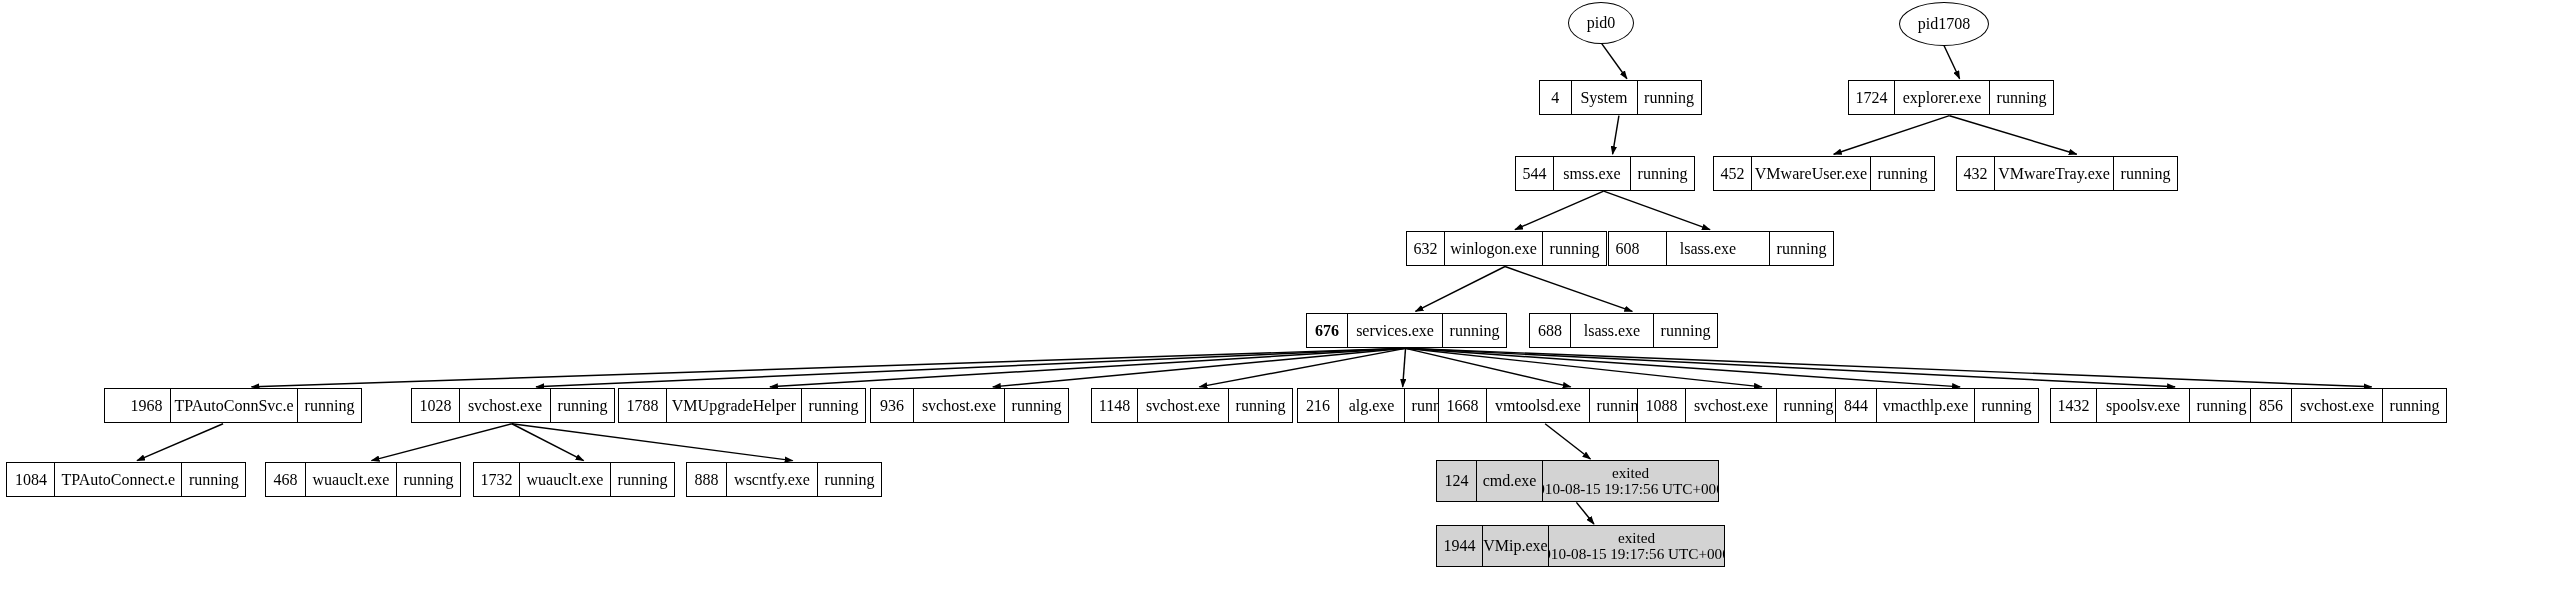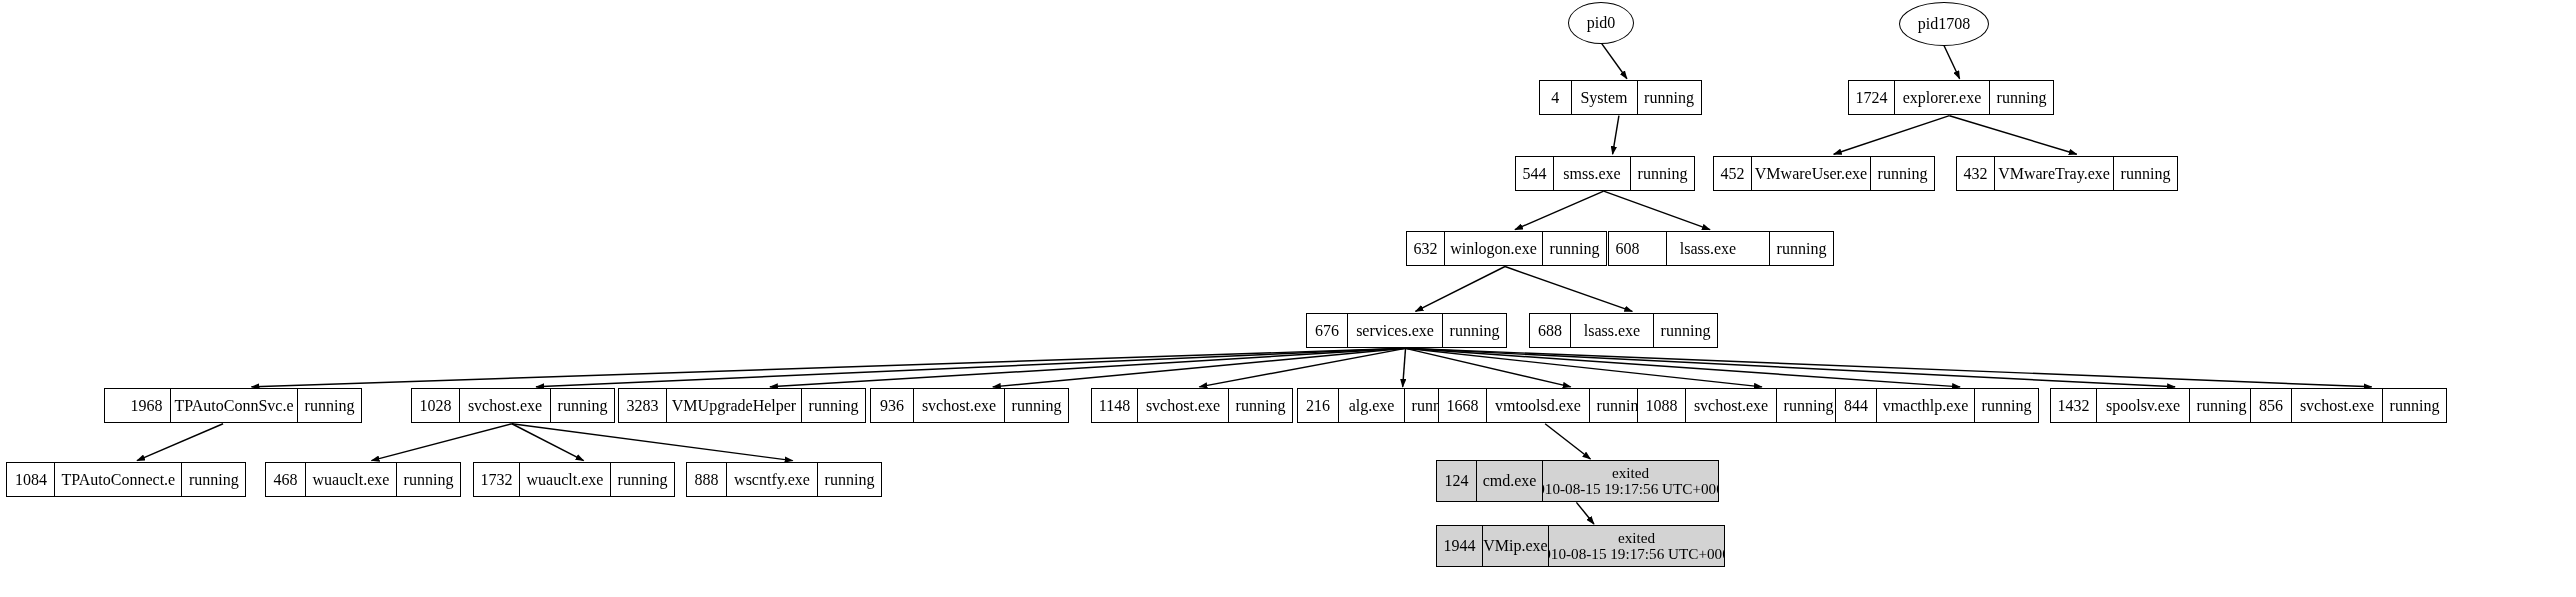--- a/index.html
+++ b/index.html
@@ -129,41 +129,41 @@
         <div class="cell pid" style="width: 37px;">632</div>
         <div class="cell name" style="width: 98px;">winlogon.exe</div>
         <div class="cell status" style="width: 64px;">running</div>
       </div>
       <div class="proc" style="left: 1608px; top: 231px; gap: 20px;">
         <div class="cell pid" style="width: 37px;">608</div>
         <div class="cell name" style="width: 83px;">lsass.exe</div>
         <div class="cell status" style="width: 64px;">running</div>
       </div>
       <div class="proc" style="left: 1306px; top: 313px;">
-        <div class="cell pid" style="width: 40px;">676</div>
+        <div class="cell pid" style="width: 40px; font-weight: bold;">676</div>
         <div class="cell name" style="width: 95px;">services.exe</div>
         <div class="cell status" style="width: 64px;">running</div>
       </div>
       <div class="proc" style="left: 1529px; top: 313px;">
         <div class="cell pid" style="width: 40px;">688</div>
         <div class="cell name" style="width: 83px;">lsass.exe</div>
         <div class="cell status" style="width: 64px;">running</div>
       </div>
       <div class="proc" style="left: 104px; top: 388px;">
         <div class="cell pid" style="width: 47px; margin-left: 18px;">1968</div>
         <div class="cell name" style="width: 127px;">TPAutoConnSvc.e</div>
         <div class="cell status" style="width: 64px;">running</div>
       </div>
       <div class="proc" style="left: 411px; top: 388px;">
         <div class="cell pid" style="width: 47px;">1028</div>
         <div class="cell name" style="width: 91px;">svchost.exe</div>
         <div class="cell status" style="width: 64px;">running</div>
       </div>
       <div class="proc" style="left: 618px; top: 388px;">
-        <div class="cell pid" style="width: 47px;">3283</div>
+        <div class="cell pid" style="width: 47px;">1788</div>
         <div class="cell name" style="width: 135px;">VMUpgradeHelper</div>
         <div class="cell status" style="width: 64px;">running</div>
       </div>
       <div class="proc" style="left: 870px; top: 388px;">
         <div class="cell pid" style="width: 42px;">936</div>
         <div class="cell name" style="width: 91px;">svchost.exe</div>
         <div class="cell status" style="width: 64px;">running</div>
       </div>
       <div class="proc" style="left: 1091px; top: 388px;">
         <div class="cell pid" style="width: 45px;">1148</div>

